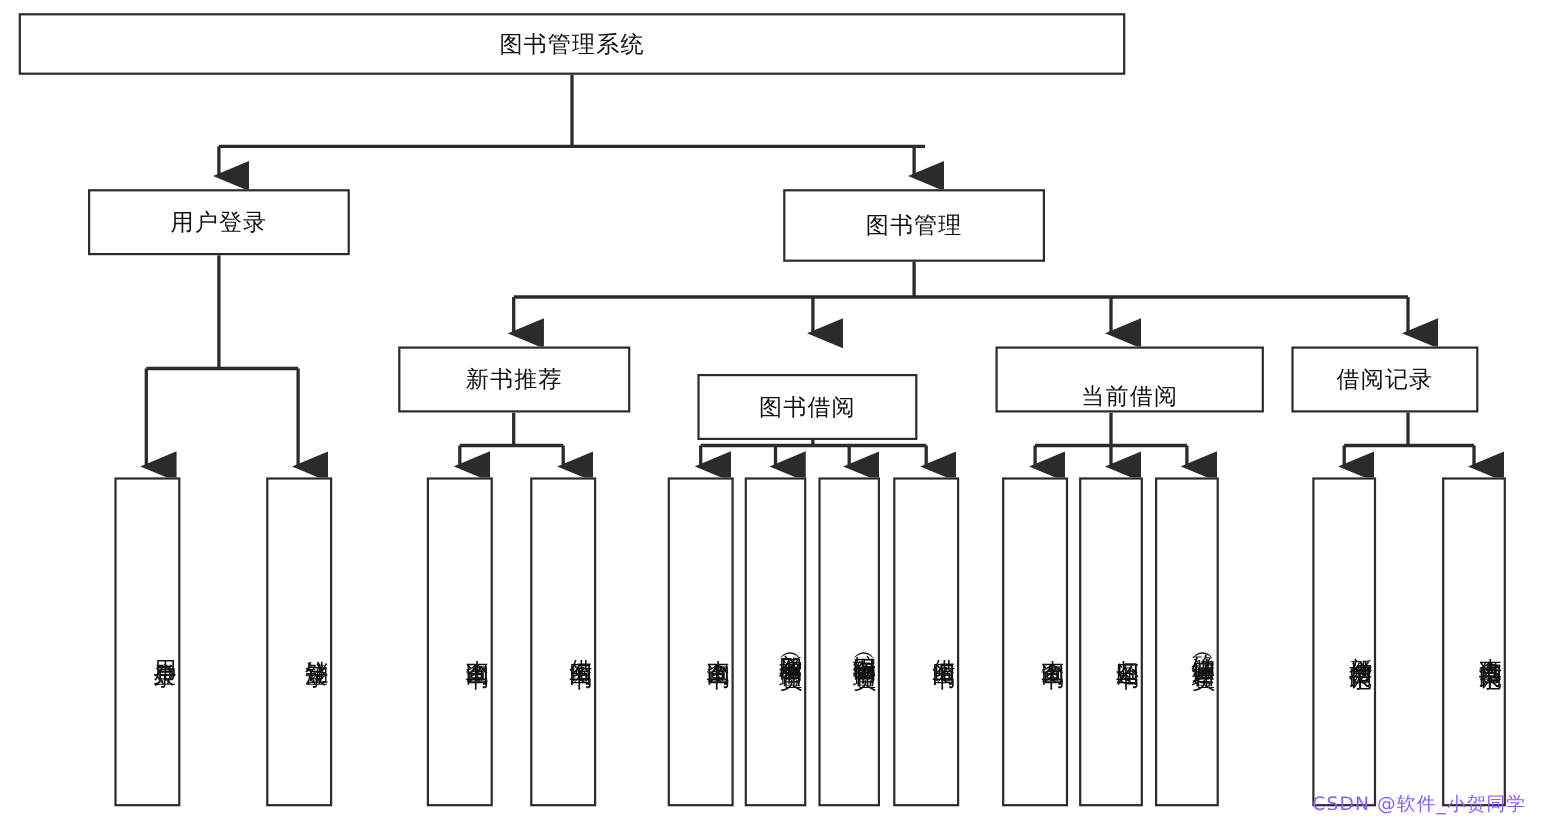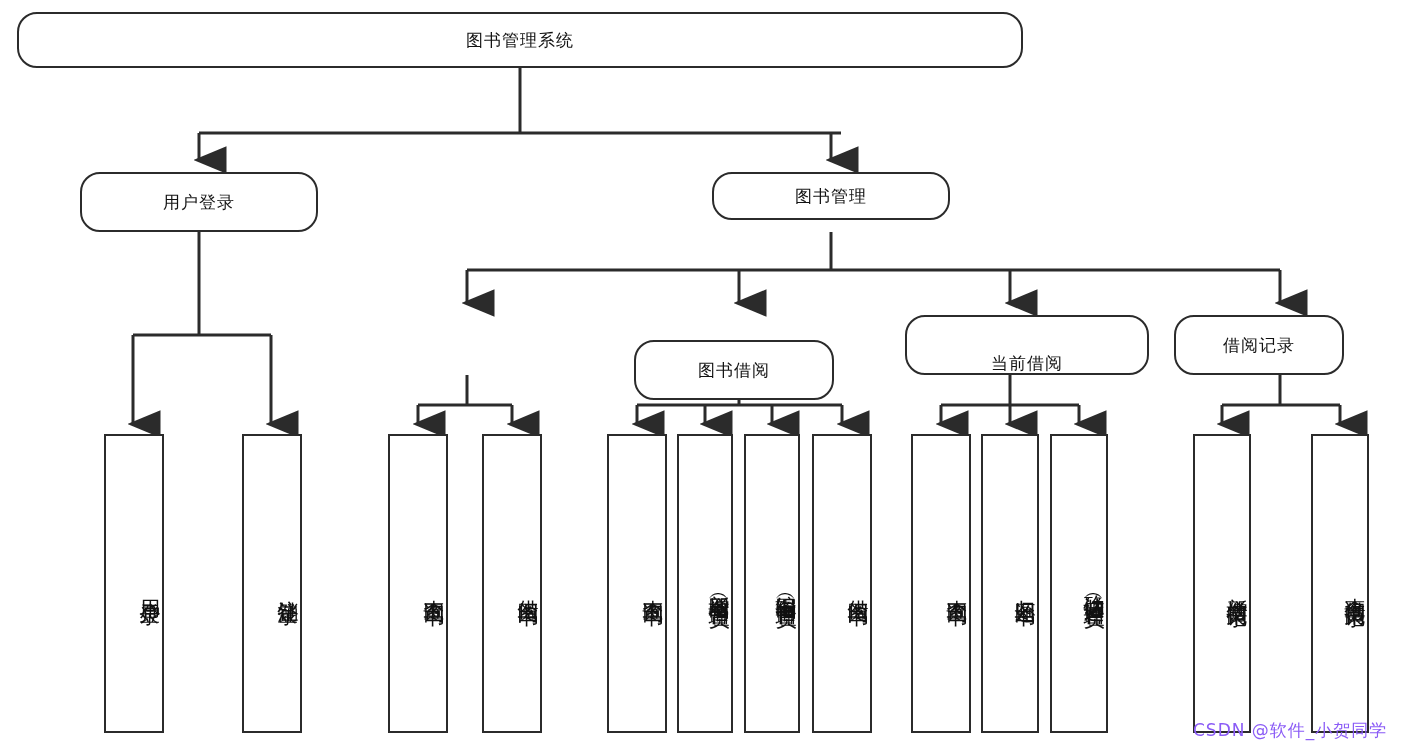--- a/index.html
+++ b/index.html
@@ -18,24 +18,23 @@
     box-sizing:border-box;
     background:#ffffff;
     border:2px solid #2b2b2b;
     display:flex;
     align-items:center;
     justify-content:center;
     color:#111111;
     line-height:1.18;
   }
   .node.h{
-    font-size:17px;
+    font-size:21px;
     letter-spacing:1px;
     text-align:center;
-    border-radius:20px;
   }
   .node.v{
     font-size:21px;
     writing-mode:vertical-rl;
     text-orientation:upright;
     letter-spacing:2px;
     align-items:flex-start;
     justify-content:center;
     padding-top:6px;
   }
@@ -109,24 +108,27 @@
     </g>
   </svg>
 
   <div class="node h" style="left:17px;top:12px;width:1006px;height:56px;">
     <span>图书管理系统</span>
   </div>
 
   <div class="node h" style="left:80px;top:172px;width:238px;height:60px;">
     <span>用户登录</span>
   </div>
-  <div class="node h" style="left:712px;top:172px;width:238px;height:48px;">
+  <div class="node h" style="left:712px;top:172px;width:238px;height:66px;">
     <span>图书管理</span>
   </div>
 
+  <div class="node h" style="left:362px;top:315px;width:211px;height:60px;">
+    <span>新书推荐</span>
+  </div>
   <div class="node h" style="left:634px;top:296px;width:200px;height:60px;margin-top:44px;">
     <span>图书借阅</span>
   </div>
   <div class="node h" style="left:905px;top:315px;width:244px;height:60px;align-items:flex-end;">
     <span>当前借阅</span>
   </div>
   <div class="node h" style="left:1174px;top:315px;width:170px;height:60px;">
     <span>借阅记录</span>
   </div>
 

